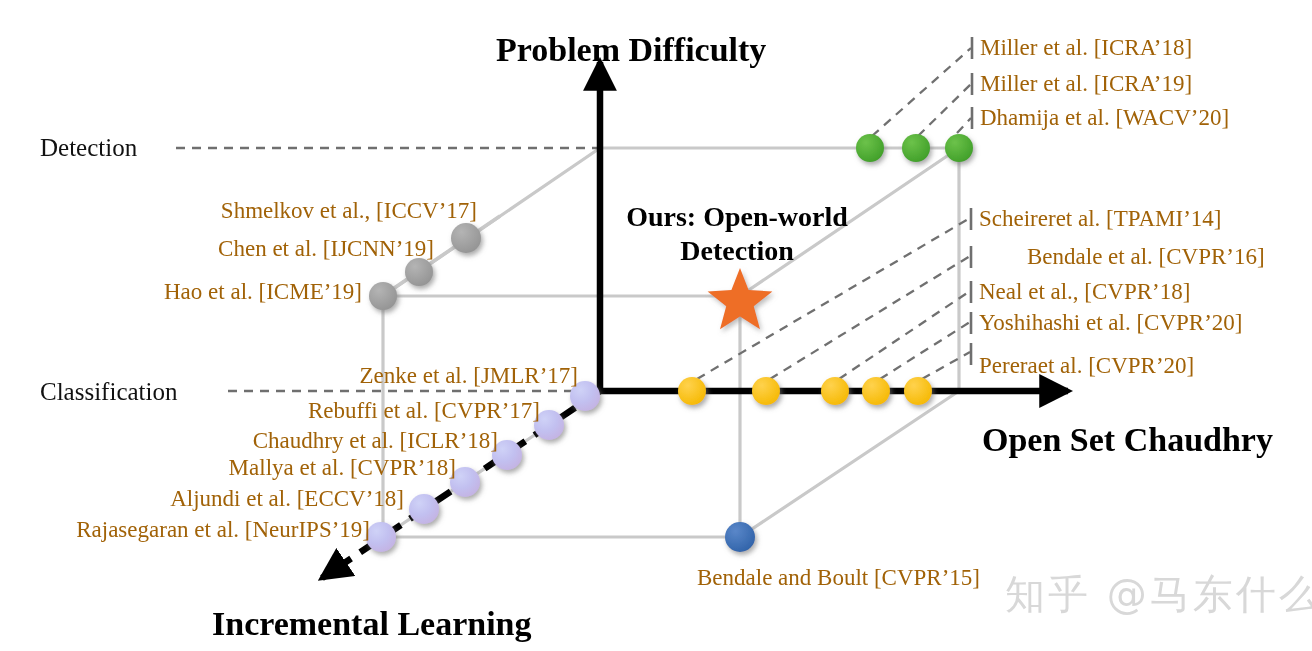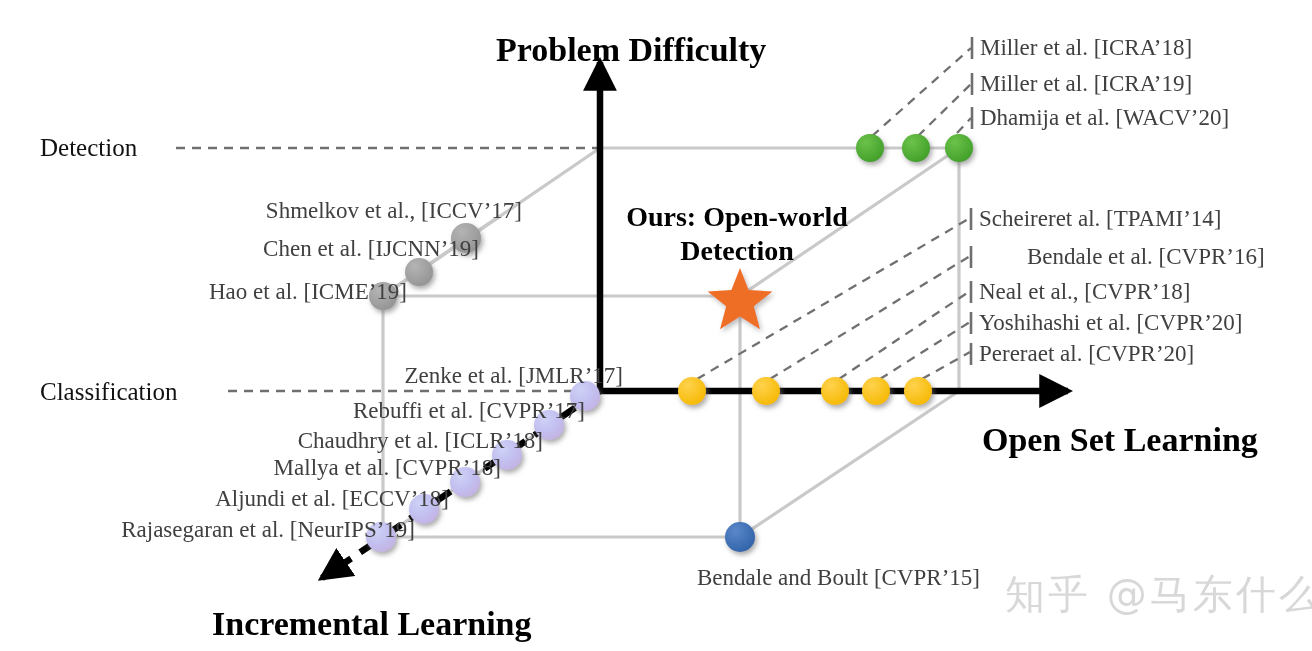--- a/index.html
+++ b/index.html
@@ -21,24 +21,24 @@
     left: 0;
     top: 0;
     width: 1312px;
     height: 651px;
   }
   .lbl {
     position: absolute;
     white-space: nowrap;
     font-family: "Liberation Serif", "DejaVu Serif", serif;
     font-size: 23px;
-    color: #404040;
+    color: #a16207;
     line-height: 1;
   }
-  .lbl.right { text-align: right; padding-left: 45px; }
+  .lbl.right { text-align: right; }
   .axis-title {
     position: absolute;
     white-space: nowrap;
     font-family: "Liberation Serif", "DejaVu Serif", serif;
     font-weight: bold;
     font-size: 34px;
     color: #000000;
     line-height: 1.15;
   }
   .ours-label {
@@ -205,42 +205,42 @@
                L 740 316.4
                L 720.0 329.3
                L 726.2 306.3
                L 707.6 291.4
                L 731.4 290.1 Z"></path>
     </g>
   </svg>
 
   <div class="axis-title" style="left:496px; top:30px;">Problem Difficulty</div>
 
-  <div class="axis-title" style="left:982px; top:420px;">Open Set Learning</div>
+  <div class="axis-title" style="left:982px; top:420px;">Open Set Chaudhry</div>
 
   <div class="axis-title" style="left:212px; top:604px;">Incremental Learning</div>
 
   <div class="tick-label" style="left:40px; top:134px;">Detection</div>
 
   <div class="tick-label" style="left:40px; top:378px;">Classification</div>
 
   <div class="ours-label" style="left:607px; top:200px; width:260px;">
     <div>Ours: Open-world</div>
     <div>Detection</div>
   </div>
 
   <div class="lbl" style="left:980px; top:36px;">Miller et al. [ICRA’18]</div>
   <div class="lbl" style="left:980px; top:72px;">Miller et al. [ICRA’19]</div>
   <div class="lbl" style="left:980px; top:106px;">Dhamija et al. [WACV’20]</div>
 
   <div class="lbl" style="left:979px; top:207px;">Scheireret al. [TPAMI’14]</div>
   <div class="lbl" style="left:979px; top:245px;margin-left:48px;">Bendale et al. [CVPR’16]</div>
   <div class="lbl" style="left:979px; top:280px;">Neal et al., [CVPR’18]</div>
   <div class="lbl" style="left:979px; top:311px;">Yoshihashi et al. [CVPR’20]</div>
-  <div class="lbl" style="left:979px; top:342px;">Pereraet al. [CVPR’20]</div>
+  <div class="lbl" style="left:979px; top:354px;">Pereraet al. [CVPR’20]</div>
 
   <div class="lbl right" style="left:0px; top:199px; width:477px;">Shmelkov et al., [ICCV’17]</div>
   <div class="lbl right" style="left:0px; top:237px; width:434px;">Chen et al. [IJCNN’19]</div>
   <div class="lbl right" style="left:0px; top:280px; width:362px;">Hao et al. [ICME’19]</div>
 
   <div class="lbl right" style="left:0px; top:364px; width:578px;">Zenke et al. [JMLR’17]</div>
   <div class="lbl right" style="left:0px; top:399px; width:540px;">Rebuffi et al. [CVPR’17]</div>
   <div class="lbl right" style="left:0px; top:429px; width:498px;">Chaudhry et al. [ICLR’18]</div>
   <div class="lbl right" style="left:0px; top:456px; width:456px;">Mallya et al. [CVPR’18]</div>
   <div class="lbl right" style="left:0px; top:487px; width:404px;">Aljundi et al. [ECCV’18]</div>

